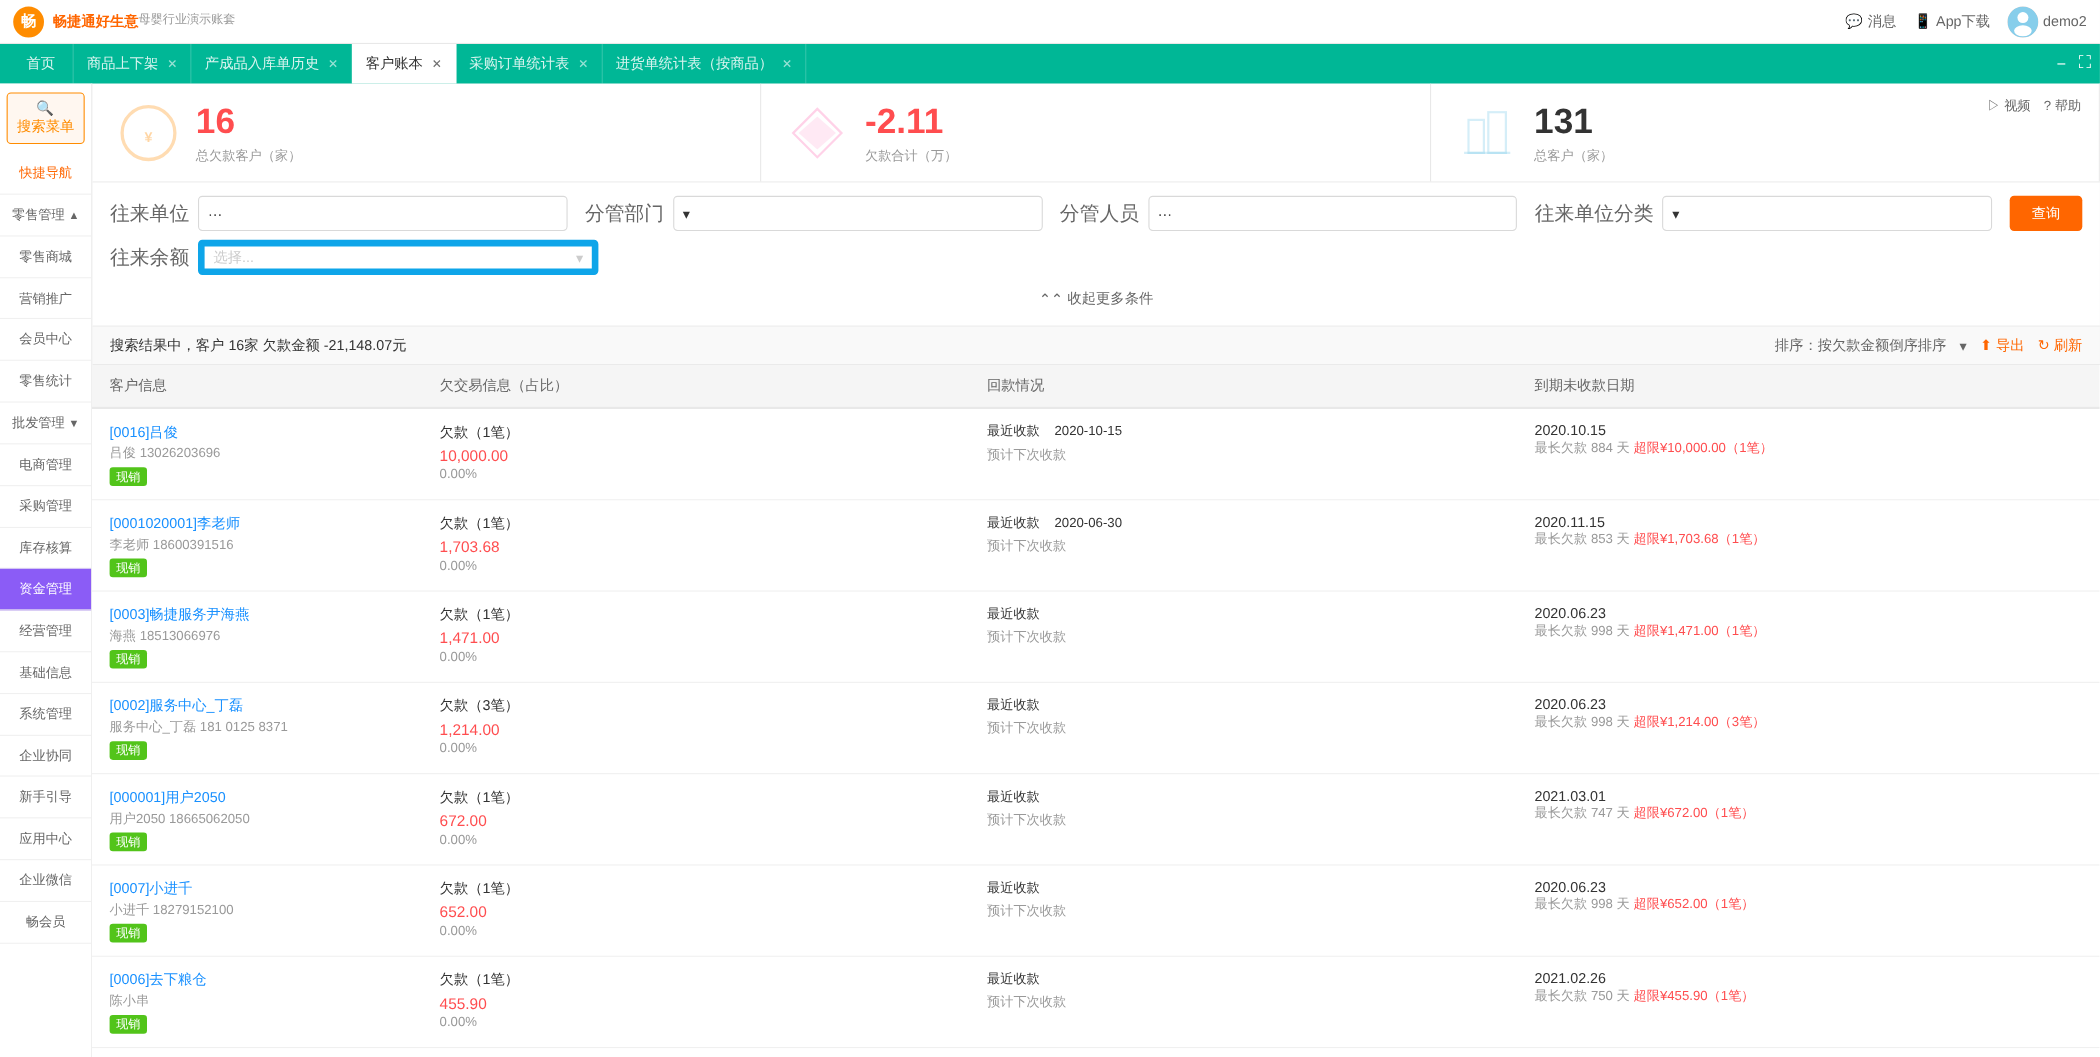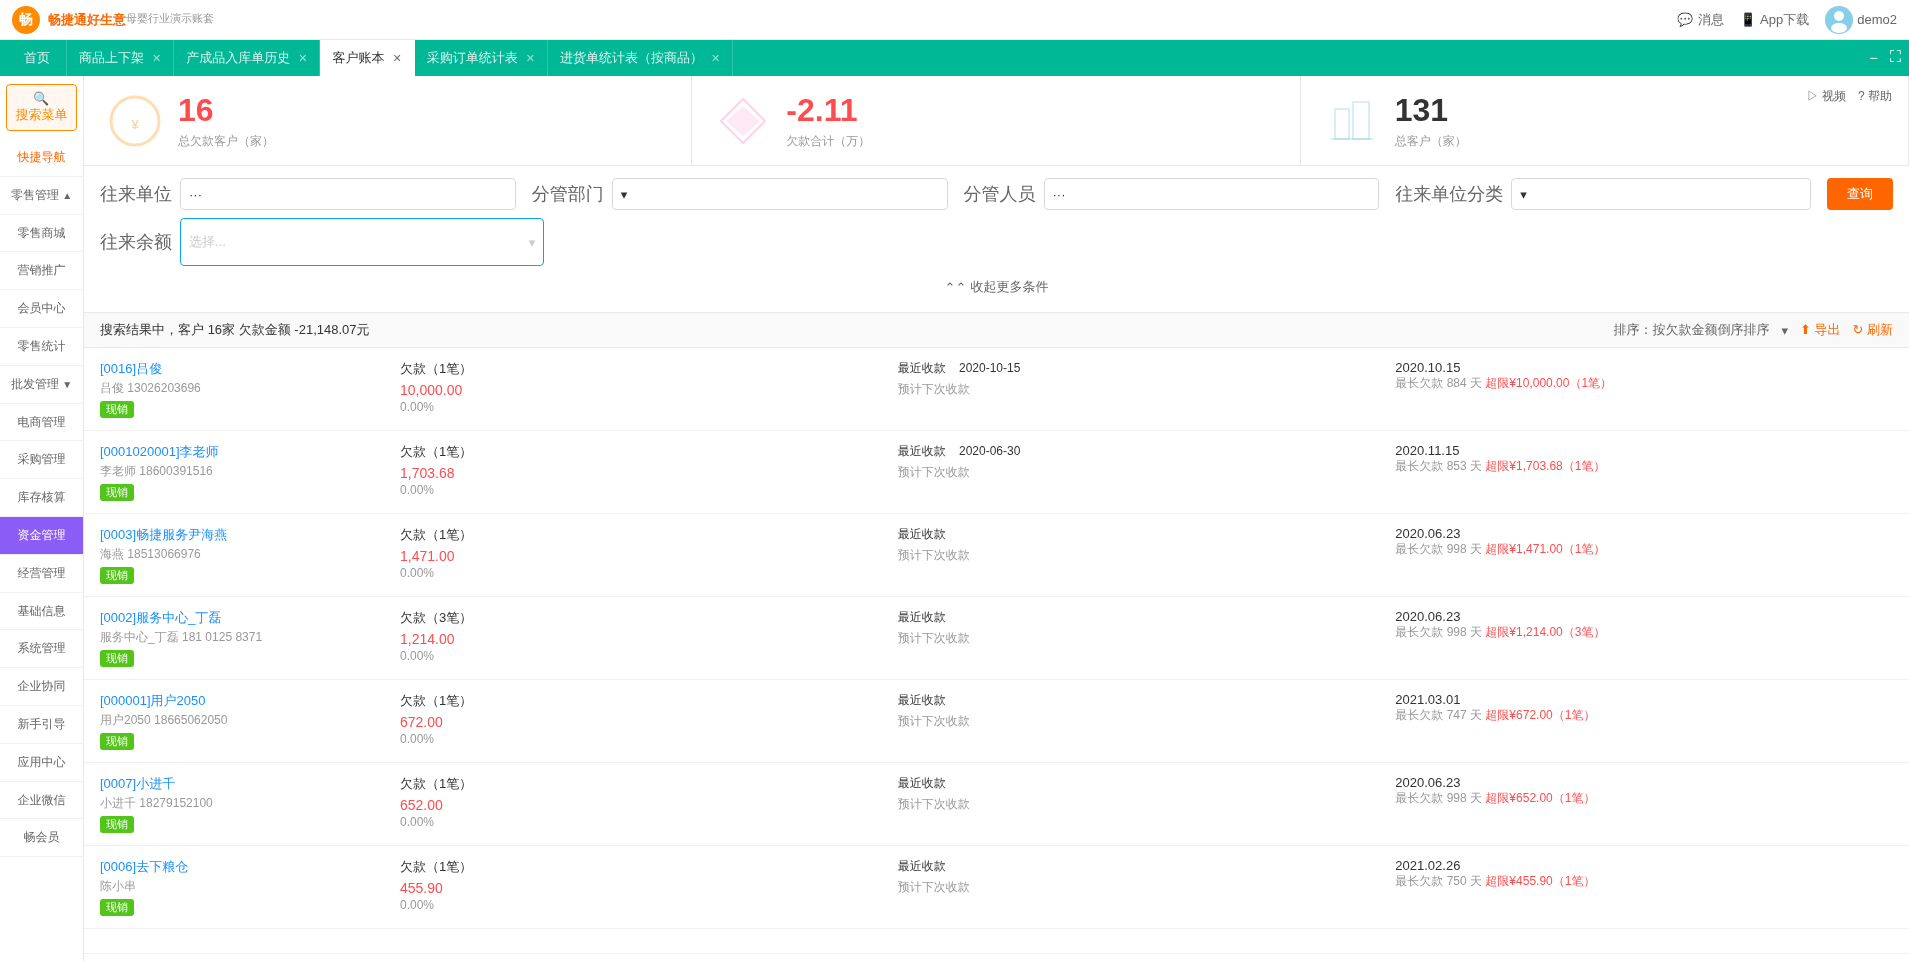--- a/index.html
+++ b/index.html
@@ -77,21 +77,21 @@
     .filter-area { background: #fff; padding: 12px 16px; border-bottom: 1px solid #e8e8e8; }
     .filter-row { display: flex; align-items: center; gap: 16px; margin-bottom: 8px; }
     .filter-item { display: flex; align-items: center; gap: 8px; flex: 1; }
     .filter-label { color: #666; font-size: 18px; white-space: nowrap; min-width: 60px; }
     .filter-input {
       flex: 1; height: 32px; border: 1px solid #d9d9d9; border-radius: 4px;
       padding: 0 8px; font-size: 13px; color: #333; display: flex; align-items: center;
       justify-content: space-between; cursor: pointer;
     }
     .select-input {
-      flex: 1; height: 48px; border: 1px solid #0ea5e9; border-radius: 4px;
+      flex: 1; height: 32px; border: 6px solid #0ea5e9; border-radius: 4px;
       padding: 0 8px; font-size: 13px; color: #ccc; display: flex; align-items: center;
       justify-content: space-between; cursor: pointer;
     }
     .btn-query {
       background: #ff6600; color: #fff; border: none; border-radius: 4px;
       padding: 6px 20px; cursor: pointer; font-size: 13px; height: 32px;
     }
     .collapse-btn {
       display: flex; align-items: center; gap: 4px; color: #666; cursor: pointer;
       font-size: 12px; justify-content: center; padding: 4px 0;
@@ -327,20 +327,26 @@
         <span style="color:#ff6600;cursor:pointer;">
           ⬆ <span>导出</span>
         </span>
         <span style="color:#ff6600;cursor:pointer;">
           ↻ <span>刷新</span>
         </span>
       </div>
     </div>
 
     <div class="table-container">
+      <div class="table-header">
+        <div>客户信息</div>
+        <div>欠交易信息（占比）</div>
+        <div>回款情况</div>
+        <div>到期未收款日期</div>
+      </div>
 
       <div class="table-row">
         <div>
           <div class="customer-name">[0016]吕俊</div>
           <div class="customer-sub">吕俊 13026203696</div>
           <span class="tag-xian">现销</span>
         </div>
         <div>
           <div class="debt-count">欠款（1笔）</div>
           <div class="debt-amount">10,000.00</div>

